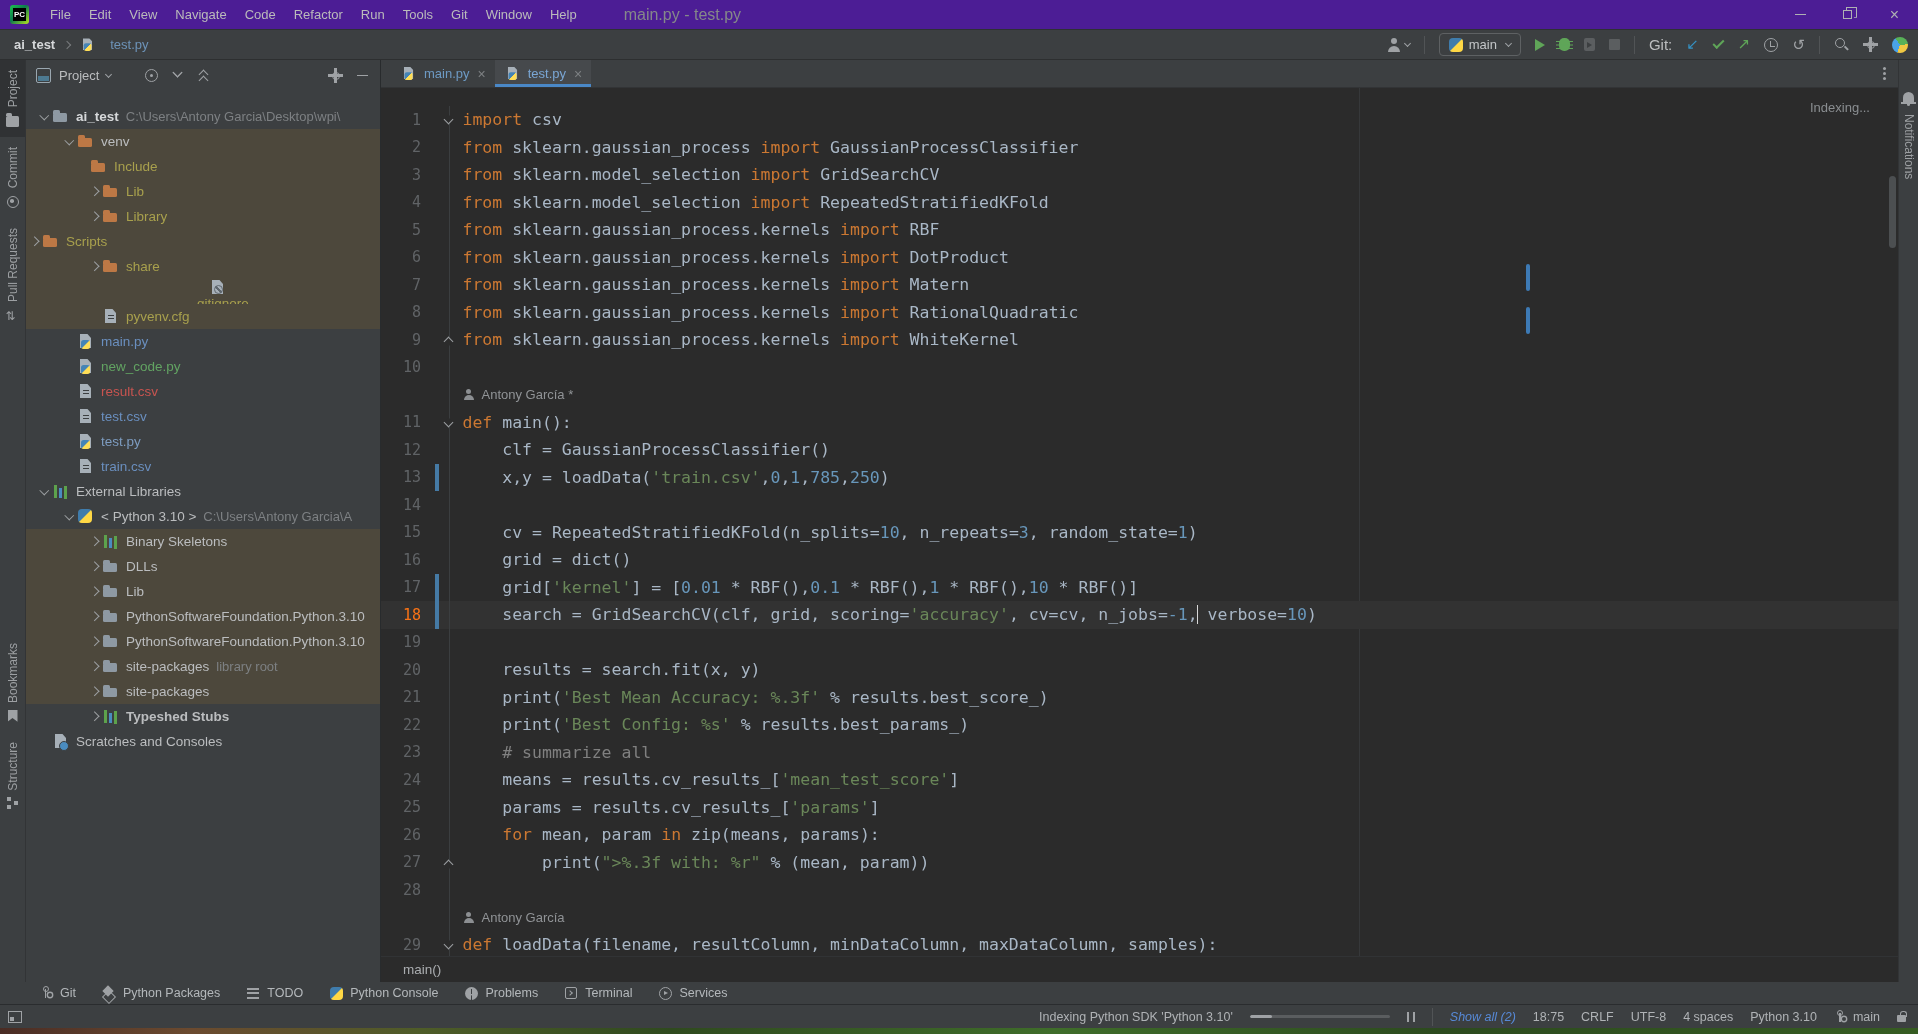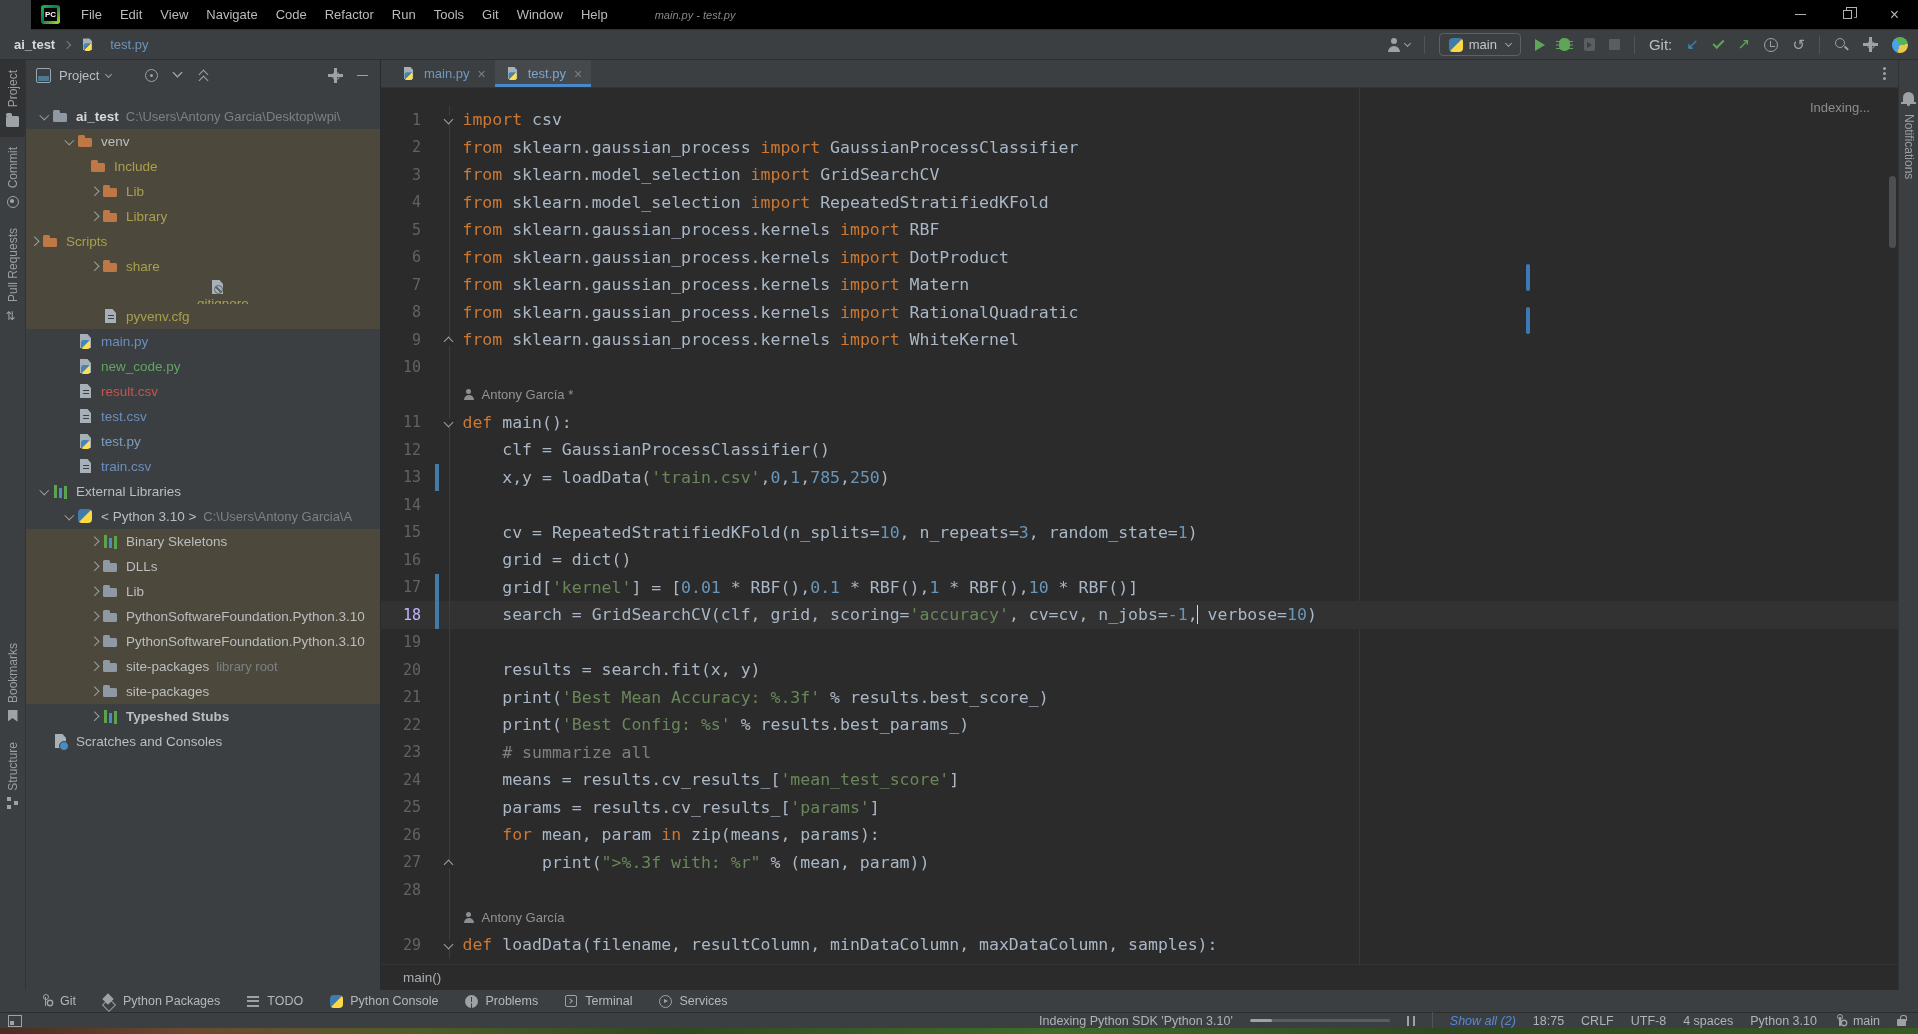--- a/index.html
+++ b/index.html
@@ -1,29 +1,29 @@
 <!DOCTYPE html>
 <html style="--accent: #4a88c7; --keyword: #cc7832; --string: #6a8759; --number: #6897bb; --comment: #808080; --code-text: #a9b7c6; --editor-bg: #2b2b2b; --panel-bg: #3c3f41; --excluded-bg: #4d483c; --vcs-modified: #6a8fbf; --vcs-added: #62a362; --vcs-unversioned: #c75450; --vcs-ignored: #a8a04d; --run-green: #5fa558; --git-update-blue: #3592c4;"><head>
 <meta charset="utf-8">
 <style>
   * { margin:0; padding:0; box-sizing:border-box; }
   html,body { width:1918px; height:1034px; overflow:hidden; background:#2b2b2b;
     font-family:"Liberation Sans", sans-serif; -webkit-font-smoothing:antialiased; }
   #app { width:1918px; height:1034px; display:flex; flex-direction:column; background:#3c3f41; position:relative; }
 
   
-  #titlebar { height:30px; display:flex; align-items:center; background:#000000; border-bottom:1px solid #2e3133; flex:none;margin-left:31px; }
+  #titlebar { height:30px; display:flex; align-items:center; background:#4c1d95; border-bottom:1px solid #2e3133; flex:none; }
   .pc-logo { width:19px; height:19px; margin:0 12px 0 10px; border-radius:3px; flex:none;
     background:linear-gradient(135deg,#1bc24c 0%,#0e7a4f 45%,#b6e51e 100%); position:relative; }
   .pc-logo::after { content:"PC"; position:absolute; inset:0; font-size:8px; font-weight:bold; color:#fff;
     display:flex; align-items:center; justify-content:center; background:#000; margin:3px; }
   #menubar { display:flex; height:100%; }
   .menu-item { padding:0 9px; font-size:13px; color:#bbbbbb; display:flex; align-items:center; cursor:default; }
   .menu-item::first-letter { text-decoration:underline; }
-  #win-title { margin-left:38px; font-size:11px; color:#85888a;font-style:italic; }
+  #win-title { margin-left:38px; font-size:16px; color:#85888a; }
   #win-controls { margin-left:auto; display:flex; height:100%; }
   .win-btn { width:47px; height:100%; display:flex; align-items:center; justify-content:center; color:#afb1b3; }
   .i-min { width:11px; height:1.5px; background:#afb1b3; }
   .i-restore { width:9px; height:9px; border:1.2px solid #afb1b3; position:relative; }
   .i-restore::before { content:''; position:absolute; left:2px; top:-4.2px; width:9px; height:9px; border:1.2px solid #afb1b3;
     clip-path:polygon(0 0,100% 0,100% 100%,72% 100%,72% 28%,0 28%); }
   .i-close { font-size:16px; line-height:16px; color:#afb1b3; }
 
   
   #navbar { height:30px; display:flex; align-items:center; background:#3c3f41; border-bottom:1px solid #2d2f30; flex:none; padding:0 10px 0 14px; }
@@ -146,21 +146,21 @@
   .tab.active { background:#46494c; box-shadow:inset 0 -3px 0 var(--accent); }
   .tab.active .tab-lbl { color:#7aa6d4; }
   .dots { margin-left:auto; margin-right:12px; align-self:center; width:3px; height:3px; border-radius:50%; background:#9fa2a5;
     box-shadow:0 -5px 0 #9fa2a5, 0 5px 0 #9fa2a5; }
 
   #codewrap { flex:1; position:relative; overflow:hidden; padding-top:18px; font-family:"DejaVu Sans Mono", monospace; font-size:16.5px; }
   .margin-guide { position:absolute; left:978px; top:0; bottom:0; width:1px; background:#36383a; }
   .cl { height:27.5px; display:flex; align-items:center; position:relative; }
   .cl.cur { background:#323232; }
   .ln { width:54px; padding-right:14px; text-align:right; font-size:15px; color:#606366; flex:none; }
-  .cl.cur .ln { color:#c4b5fd; }
+  .cl.cur .ln { color:#f97316; }
   .chgbar { width:3.5px; height:27.5px; flex:none; }
   .chgbar.on { background:#457aa5; }
   .foldcol { width:20px; height:27.5px; flex:none; position:relative; }
   .foldcol::before { content:''; position:absolute; left:10px; top:0; bottom:0; width:1px; background:#3b3e40; }
   .foldcol.fs::after,.fo ldcol.fe::after { content:''; }
   .foldcol.fs::after { content:''; position:absolute; left:6.5px; top:10px; width:6px; height:6px; border-right:1.6px solid #9da0a3; border-bottom:1.6px solid #9da0a3; transform:rotate(45deg); background:#2b2b2b; }
   .foldcol.fe::after { content:''; position:absolute; left:6.5px; top:12px; width:6px; height:6px; border-right:1.6px solid #9da0a3; border-bottom:1.6px solid #9da0a3; transform:rotate(-135deg); background:#2b2b2b; }
   .codetext { white-space:pre; padding-left:4px; color:var(--code-text); }
   .codetext .k { color:var(--keyword); }
   .codetext .s { color:var(--string); }
@@ -200,21 +200,21 @@
   .bi-python::before { content:''; position:absolute; left:0.5px; top:0.5px; width:13px; height:13px; border-radius:4px;
     background:linear-gradient(135deg,#3f7cac 0 49%,#ffd845 51% 100%); }
   .bi-problems::before { content:''; position:absolute; inset:0.5px; border-radius:50%; background:#9fa2a5; }
   .bi-problems::after { content:''; position:absolute; left:6.2px; top:3px; width:1.8px; height:5px; background:#3c3f41; box-shadow:0 6.4px 0 #3c3f41; }
   .bi-terminal::before { content:''; position:absolute; inset:1px; border:1.4px solid #9fa2a5; border-radius:2px; }
   .bi-terminal::after { content:''; position:absolute; left:4px; top:5px; width:3px; height:3px; border-right:1.4px solid #9fa2a5; border-bottom:1.4px solid #9fa2a5; transform:rotate(-45deg); }
   .bi-services::before { content:''; position:absolute; inset:0.5px; border-radius:50%; border:1.5px solid #9fa2a5; }
   .bi-services::after { content:''; position:absolute; left:5.5px; top:4.5px; width:0; height:0; border-left:4.5px solid #9fa2a5; border-top:2.8px solid transparent; border-bottom:2.8px solid transparent; }
 
   
-  #statusbar { height:16px; background:#3c3f41; border-top:1px solid #2a2c2e; display:flex; align-items:center; padding:0 12px 0 8px; gap:17px; flex:none; font-size:12.5px; color:#b0b3b6; }
+  #statusbar { height:24px; background:#3c3f41; border-top:1px solid #2a2c2e; display:flex; align-items:center; padding:0 12px 0 8px; gap:17px; flex:none; font-size:12.5px; color:#b0b3b6; }
   .i-layout { width:14px; height:12px; border:1.5px solid #9fa2a5; position:relative; }
   .i-layout::after { content:''; position:absolute; left:0.5px; bottom:0.5px; width:4px; height:4px; background:#9fa2a5; }
   #sb-right { margin-left:auto; display:flex; align-items:center; gap:17px; }
   #sb-task { color:#b0b3b6; }
   #sb-progress { width:140px; height:3.5px; border-radius:2px; background:#5a5d5f; position:relative; overflow:hidden; }
   #sb-progress .fill { position:absolute; left:0; top:0; bottom:0; border-radius:2px; background:#9fa2a5; }
   .i-pause { width:8px; height:10px; border-left:2.2px solid #9fa2a5; border-right:2.2px solid #9fa2a5; }
   .sb-link { color:#5789d6;font-style:italic; }
   .sb-branch { display:flex; align-items:center; gap:5px; }
   .i-lock { width:9px; height:7px; background:#9fa2a5; border-radius:1px; position:relative; margin-top:4px; }

